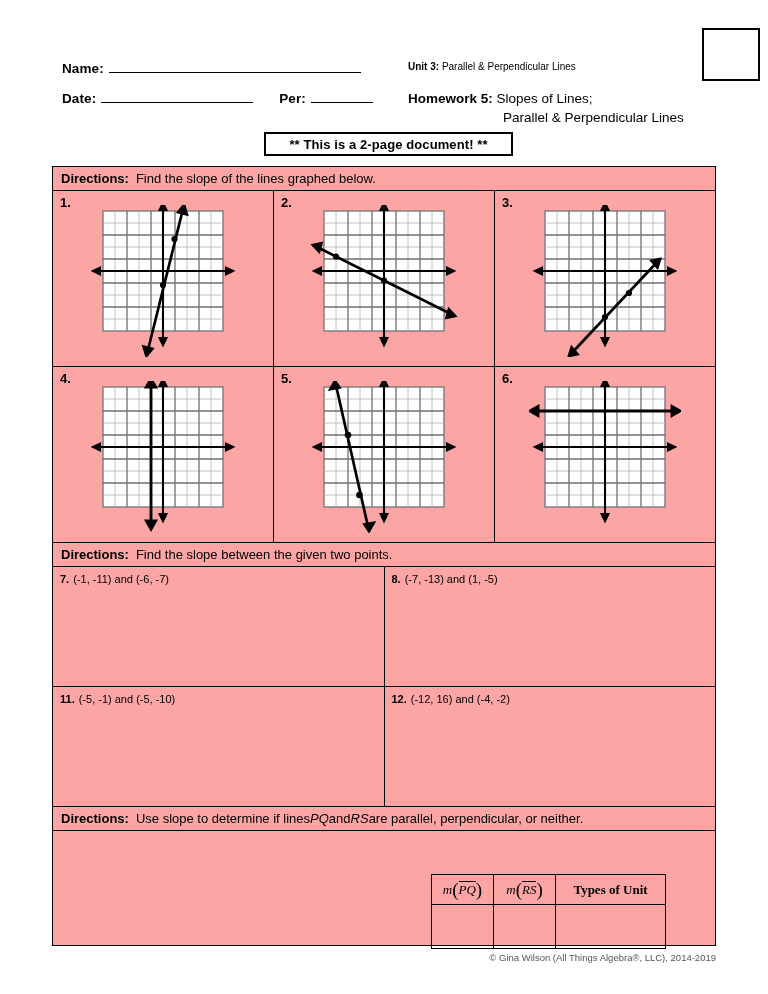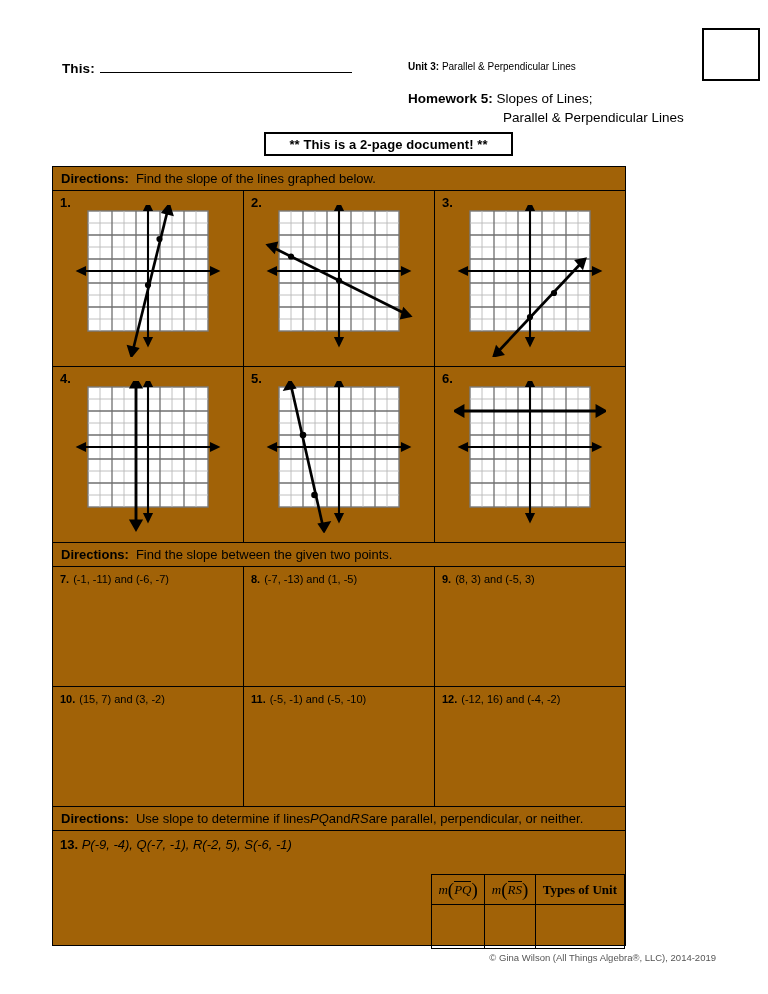--- a/index.html
+++ b/index.html
@@ -85,23 +85,23 @@
     justify-content: center;
     font-weight: bold;
     font-size: 13px;
     letter-spacing: 0.1px;
   }
 
   
   .sheet {
     position: absolute;
     left: 52px; top: 166px;
-    width: 574px; height: 780px;
+    width: 664px; height: 780px;
     border: 1.8px solid #000;
-    background: #a16207;
+    background: #fca5a5;
   }
   .dir-bar {
     border-bottom: 1.6px solid #000;
     height: 24px;
     display: flex;
     align-items: center;
     padding-left: 8px;
     font-size: 13px;
     white-space: nowrap;
   }
@@ -215,24 +215,30 @@
   }
 </style>
 </head>
 <body>
 
 <div class="header">
 
   <div class="score-box"></div>
 
   <div class="hdr-name-row">
-    <span class="lbl-bold">This:</span>
+    <span class="lbl-bold">Name:</span>
     <span class="rule rule-name"></span>
   </div>
 
+  <div class="hdr-date-row">
+    <span class="lbl-bold">Date:</span>
+    <span class="rule rule-date"></span>
+    <span class="lbl-bold lbl-per">Per:</span>
+    <span class="rule rule-per"></span>
+  </div>
 
   <div class="hdr-unit">
     <b>Unit 3:</b>
     <span>Parallel &amp; Perpendicular Lines</span>
   </div>
 
   <div class="hdr-hw">
     <b>Homework 5:</b>
     <span>Slopes of Lines;</span>
   </div>
@@ -532,51 +538,41 @@
     <span>Find the slope between the given two points.</span>
   </div>
 
   <div class="pt-row h1">
     <div class="pt-cell">
       <b>7.</b><span>(-1, -11) and (-6, -7)</span>
     </div>
     <div class="pt-cell">
       <b>8.</b><span>(-7, -13) and (1, -5)</span>
     </div>
-    <div class="pt-cell">
-      <b>9.</b><span>(8, 3) and (-5, 3)</span>
-    </div>
   </div>
 
   <div class="pt-row h2">
-    <div class="pt-cell">
-      <b>10.</b><span>(15, 7) and (3, -2)</span>
-    </div>
     <div class="pt-cell">
       <b>11.</b><span>(-5, -1) and (-5, -10)</span>
     </div>
     <div class="pt-cell">
       <b>12.</b><span>(-12, 16) and (-4, -2)</span>
     </div>
   </div>
 
   <div class="dir-bar">
     <b>Directions:</b>
     <span>Use slope to determine if lines </span>
       <i>PQ</i>
       <span> and </span>
       <i>RS</i>
       <span> are parallel, perpendicular, or neither.</span>
   </div>
 
   <div class="final-sec">
-    <div class="q13">
-      <b>13.</b>
-      <i>P(-9, -4), Q(-7, -1), R(-2, 5), S(-6, -1)</i>
-    </div>
 
     <table class="ans-table">
       <thead>
         <tr>
           <th class="col-pq">
             <span class="m-notation">
               <span>m</span><span class="paren">(</span><span class="seg">PQ</span><span class="paren">)</span>
             </span>
           </th>
           <th class="col-rs">

